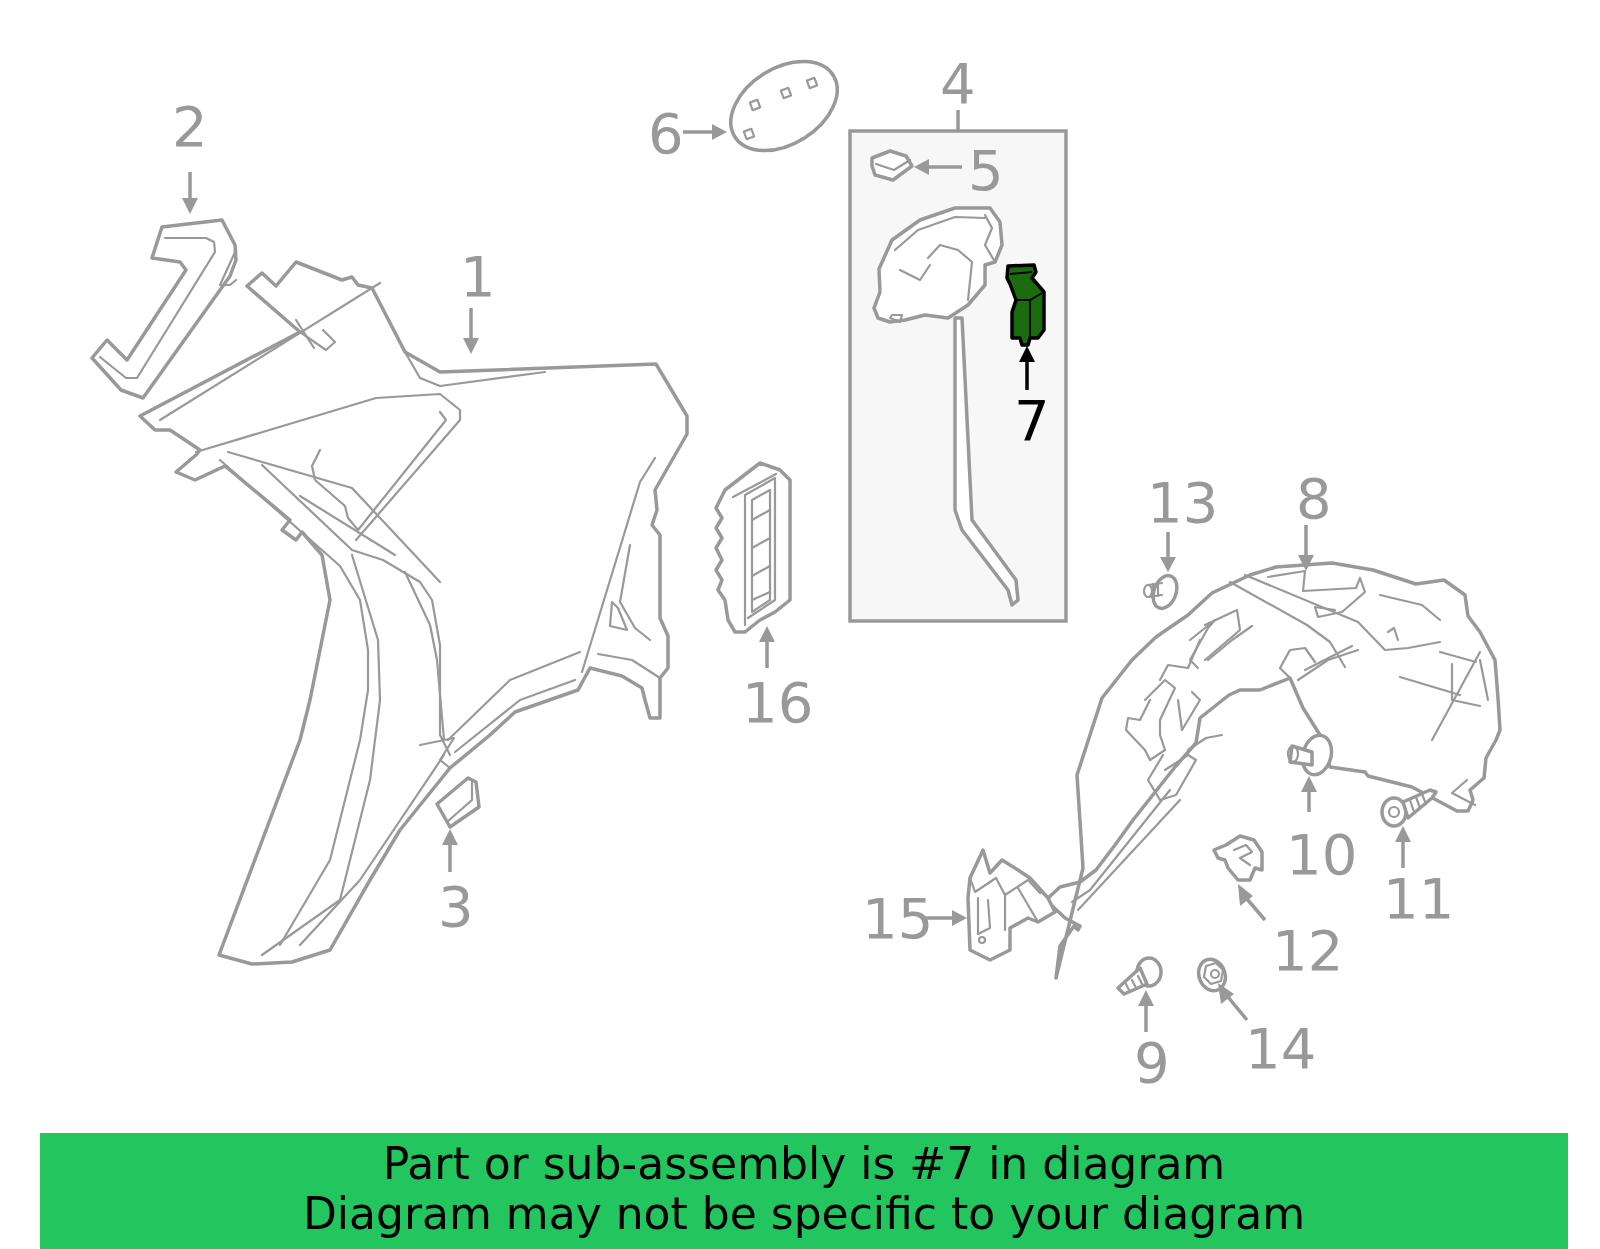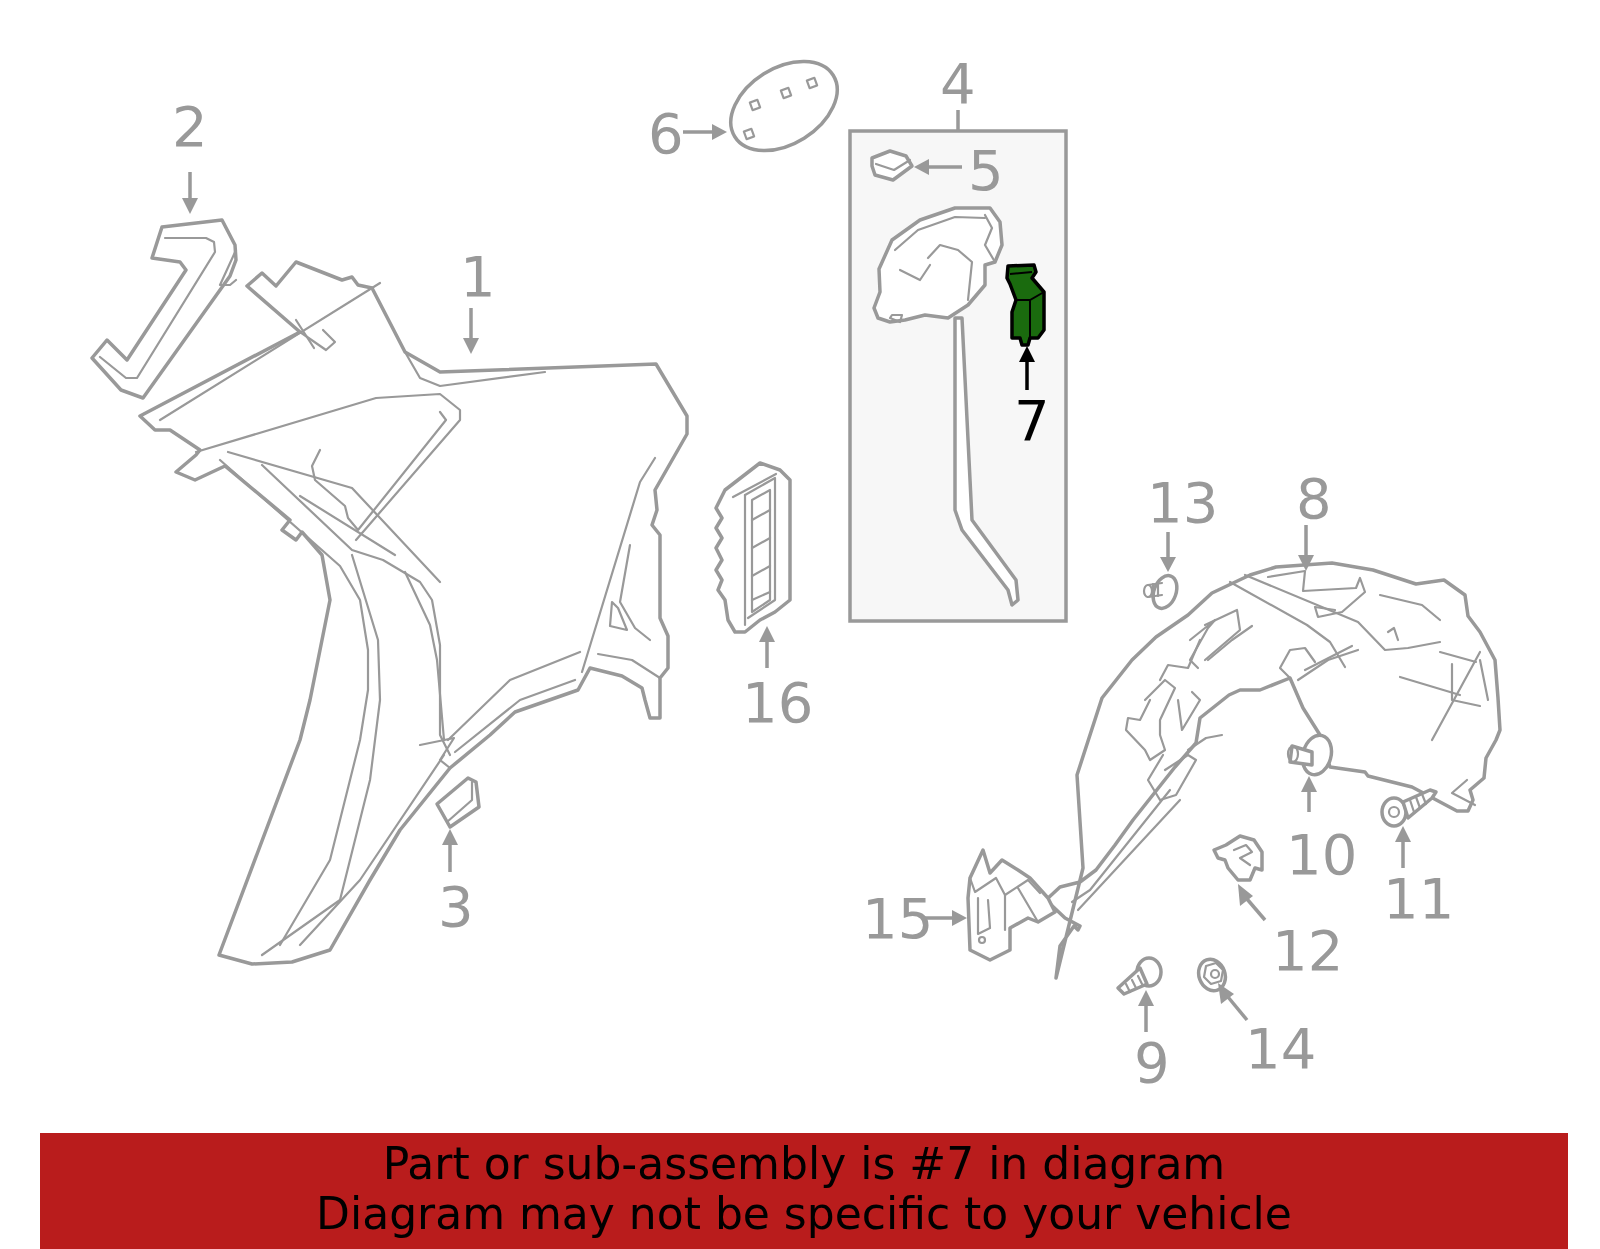--- a/index.html
+++ b/index.html
@@ -10,21 +10,21 @@
   .thin { fill: none; stroke: #999999; stroke-width: 2.2; stroke-linejoin: round; stroke-linecap: round; }
   .leader { fill: none; stroke: #999999; stroke-width: 3.5; }
   .arrowhead { fill: #999999; stroke: none; }
   .callout { font-family: "DejaVu Sans", sans-serif; font-size: 56px; fill: #999999; }
   .callout.hl { fill: #000000; }
   .leader.hl { stroke: #000000; }
   .arrowhead.hl { fill: #000000; }
   .hl-part { fill: #1a6b0e; stroke: #000000; stroke-width: 3.5; stroke-linejoin: round; }
   .group-box { fill: #f7f7f7; stroke: #999999; stroke-width: 3.5; }
   #banner { position: absolute; left: 40px; top: 1133px; width: 1528px; height: 116px;
-            background: #b91c1c; color: #000000; text-align: center;
+            background: #22c55e; color: #000000; text-align: center;
             font-family: "DejaVu Sans", sans-serif; font-size: 44px; line-height: 50px;
             padding-top: 6px; box-sizing: border-box; }
   #banner div { white-space: nowrap; }
 </style>
 </head>
 <body>
 
 <svg id="diagram" viewBox="0 0 1600 1249" xmlns="http://www.w3.org/2000/svg">
 
   <g>
@@ -257,14 +257,14 @@
   </g>
   <g>
     <text class="callout" x="862" y="938">15</text>
     <line class="leader" x1="925" y1="918" x2="955" y2="918"></line>
     <polygon class="arrowhead" points="952,910 952,926 967,918"></polygon>
   </g>
 </svg>
 
 <div id="banner">
   <div>Part or sub-assembly is #7 in diagram</div>
-  <div>Diagram may not be specific to your vehicle</div>
+  <div>Diagram may not be specific to your diagram</div>
 </div>
 
 </body></html>

